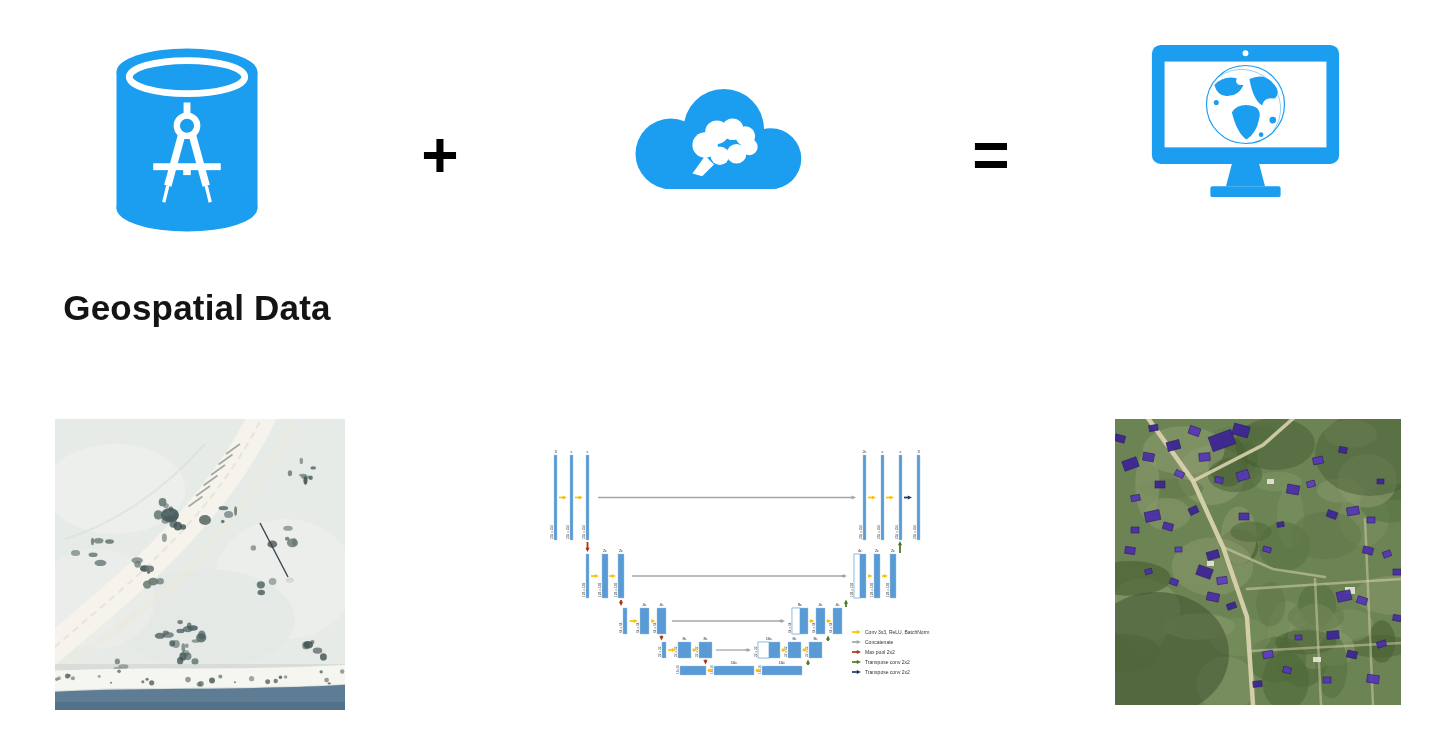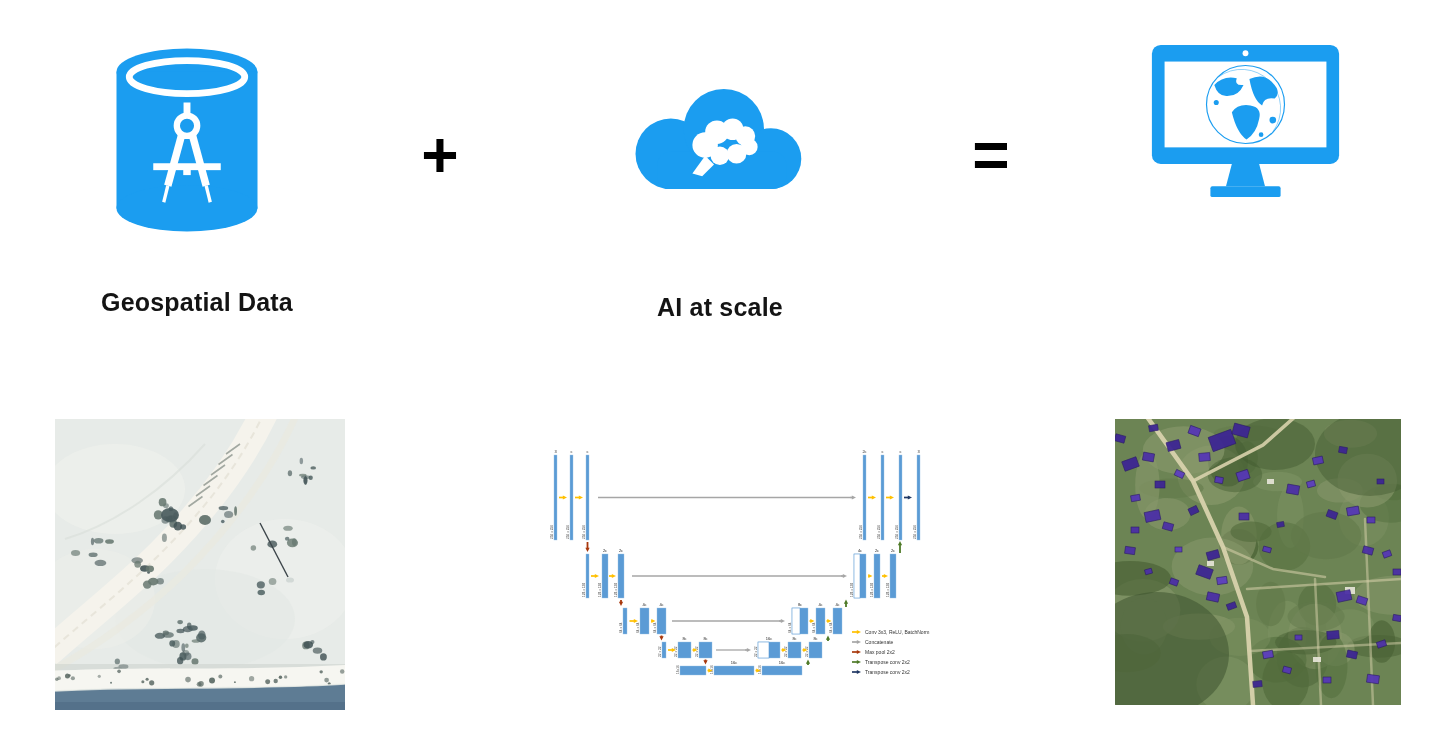--- a/index.html
+++ b/index.html
@@ -1,21 +1,21 @@
 <!DOCTYPE html>
 <html style="--accent: #1b9df0;"><head>
 <meta charset="utf-8">
 <style>
   html,body{margin:0;padding:0;background:#fff;}
   .slide{position:relative;width:1452px;height:750px;background:#fff;
          font-family:"Liberation Sans",sans-serif;overflow:hidden;color:#111;}
   .abs{position:absolute;}
   .icon{color:var(--accent,#1b9df0);}
   .concept-label{font-weight:700;color:#141414;text-align:center;letter-spacing:0.2px;}
-  .label-lg{font-size:25px;}
+  .label-lg{font-size:35px;}
   .label-3line{font-size:34px;line-height:1.33;}
   .operator{font-size:64px;font-weight:700;color:#000;text-align:center;}
   svg text{font-family:"Liberation Sans",sans-serif;}
 </style>
 </head>
 <body>
 
 <div class="slide" style="background: rgb(255, 255, 255);">
 
   <div class="abs" style="left:112px;top:44px;width:150px;height:192px;">
@@ -53,21 +53,20 @@
         <circle cx="109" cy="50" r="12"></circle>
         <circle cx="125" cy="47" r="11"></circle>
         <circle cx="138" cy="54" r="10"></circle>
         <circle cx="142" cy="65" r="8.5"></circle>
         <circle cx="129" cy="72" r="10"></circle>
         <circle cx="112" cy="74" r="9.5"></circle>
         <path d="M84,92 L97,74 L106,83 L94,95 Z"></path>
       </g>
     </svg>
   </div>
-  <div class="abs concept-label label-lg" style="left:560px;top:293px;width:320px;">AI at scale</div>
 
   <div class="abs operator" style="left:946px;top:118px;width:90px;">=</div>
 
   <div class="abs" style="left:1148px;top:42px;width:195px;height:161px;">
     <svg class="icon" viewBox="0 0 200 165" width="195" height="161">
       <rect x="4" y="3" width="192" height="122" rx="9" fill="currentColor"></rect>
       <rect x="17" y="20" width="166" height="88" fill="#fff"></rect>
       <circle cx="100" cy="11.5" r="3" fill="#fff"></circle>
       <path d="M86,125 L114,125 L120,148 L80,148 Z" fill="currentColor"></path>
       <rect x="64" y="148" width="72" height="11" rx="2" fill="currentColor"></rect>

